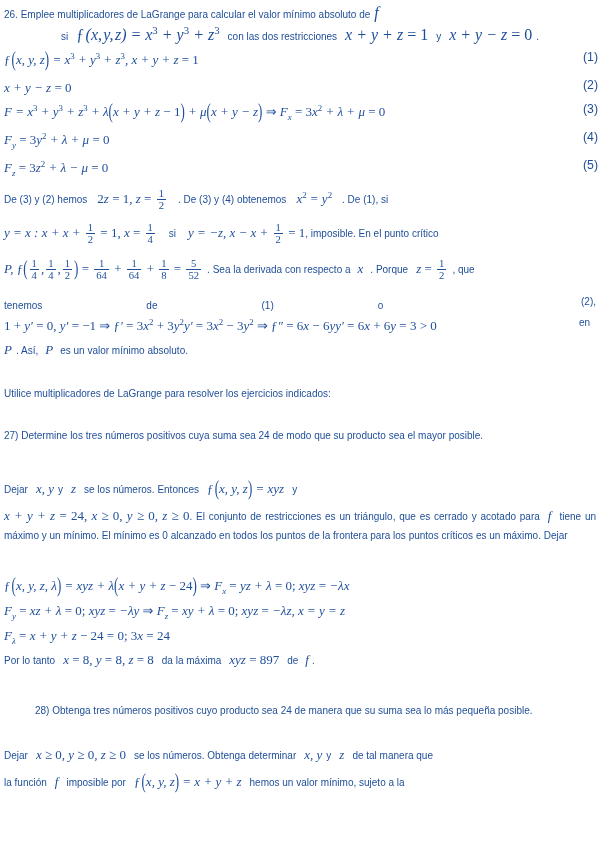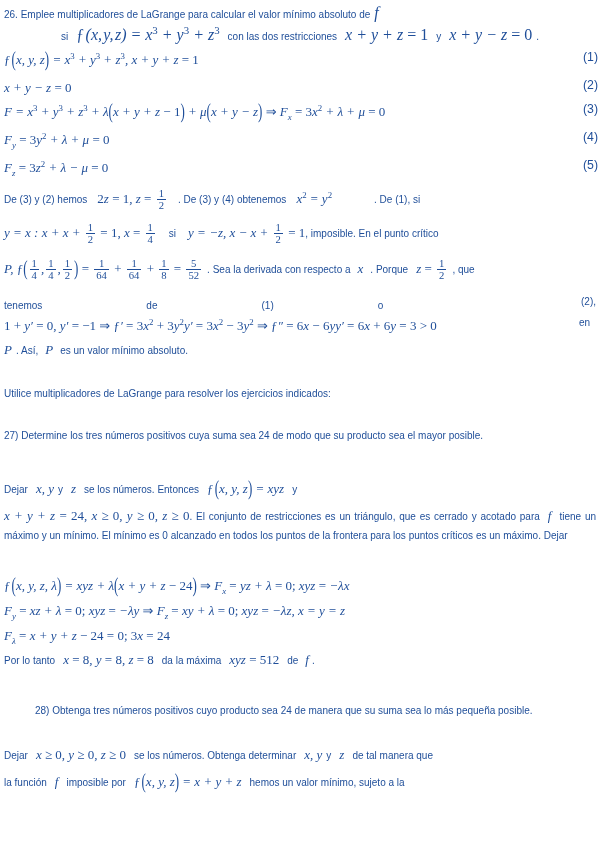--- a/index.html
+++ b/index.html
@@ -139,21 +139,21 @@
   <div class="row pad" style="top:158px;">
     <span class="math big">F<sub>z</sub> <span class="up">= 3</span>z<sup>2</sup> + λ − μ <span class="up">= 0</span></span>
     <span class="eqnum">(5)</span>
   </div>
 
   <div class="row pad" style="top:188px;">
     <span class="blk" style="position:static;">De   (3)   y   (2)   hemos</span>
     <span class="math big" style="margin:0 6px;"><span class="up">2</span>z <span class="up">= 1,</span> z <span class="up">=</span> <span class="frac"><span class="num">1</span><span class="den">2</span></span></span>
     <span class="blk" style="position:static;">.   De   (3)   y   (4)   obtenemos</span>
     <span class="math big" style="margin:0 6px;">x<sup>2</sup> = y<sup>2</sup></span>
-    <span class="blk" style="position:static;margin-left:32px;">. De (1),  si</span>
+    <span class="blk" style="position:static;">. De (1),  si</span>
   </div>
 
   <div class="row pad" style="top:222px;">
     <span class="math big">y = x : x + x + <span class="frac"><span class="num">1</span><span class="den">2</span></span> <span class="up">= 1,</span> x <span class="up">=</span> <span class="frac"><span class="num">1</span><span class="den">4</span></span></span>
     <span class="blk" style="position:static;margin:0 8px;">si</span>
     <span class="math big">y = −z, x − x + <span class="frac"><span class="num">1</span><span class="den">2</span></span> <span class="up">= 1</span></span><span class="blk" style="position:static;">,   imposible.   En   el   punto   crítico</span>
   </div>
 
   <div class="row pad" style="top:258px;">
     <span class="math big">P, <span class="up">ƒ</span><span class="tall-paren">(</span><span class="frac"><span class="num">1</span><span class="den">4</span></span>,<span class="frac"><span class="num">1</span><span class="den">4</span></span>,<span class="frac"><span class="num">1</span><span class="den">2</span></span><span class="tall-paren">)</span> <span class="up">=</span> <span class="frac"><span class="num">1</span><span class="den">64</span></span> <span class="up">+</span> <span class="frac"><span class="num">1</span><span class="den">64</span></span> <span class="up">+</span> <span class="frac"><span class="num">1</span><span class="den">8</span></span> <span class="up">=</span> <span class="frac"><span class="num">5</span><span class="den">52</span></span></span>
@@ -215,21 +215,21 @@
   </div>
 
   <div class="row pad" style="top:626px;">
     <span class="math big">F<sub>λ</sub> <span class="up">=</span> x + y + z <span class="up">− 24 = 0; 3</span>x <span class="up">= 24</span></span>
   </div>
 
   <div class="row pad" style="top:650px;">
     <span class="blk" style="position:static;">Por lo tanto</span>
     <span class="math big" style="margin:0 4px;">x <span class="up">= 8,</span> y <span class="up">= 8,</span> z <span class="up">= 8</span></span>
     <span class="blk" style="position:static;">da la máxima</span>
-    <span class="math big" style="margin:0 4px;">xyz <span class="up">= 512</span></span>
+    <span class="math big" style="margin:0 4px;">xyz <span class="up">= 897</span></span>
     <span class="blk" style="position:static;">de</span>
     <span class="math big" style="margin:0 3px;">f</span><span class="blk" style="position:static;">.</span>
   </div>
 
   <div class="row" style="top:700px;padding-left:35px;padding-right:30px;">
     <span class="blk" style="position:static;">28) Obtenga tres números positivos cuyo producto sea 24 de manera que su suma sea lo más pequeña posible.</span>
   </div>
 
   <div class="row pad just" style="top:745px;">
     <span class="blk" style="position:static;">Dejar</span>

